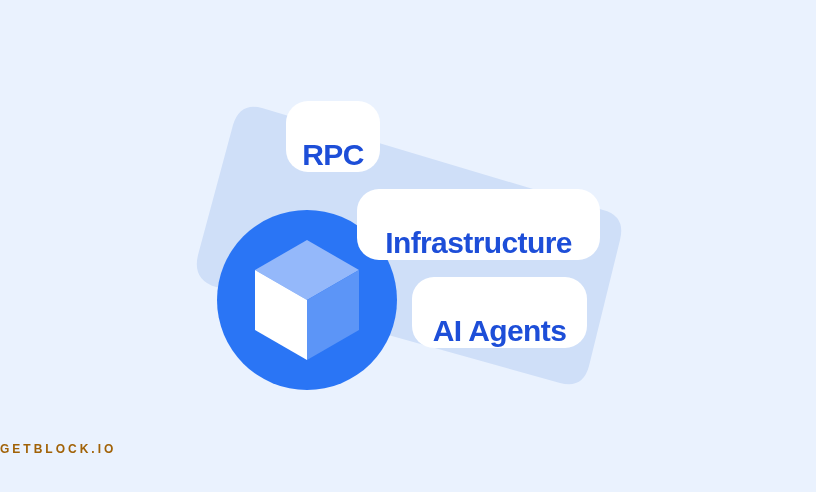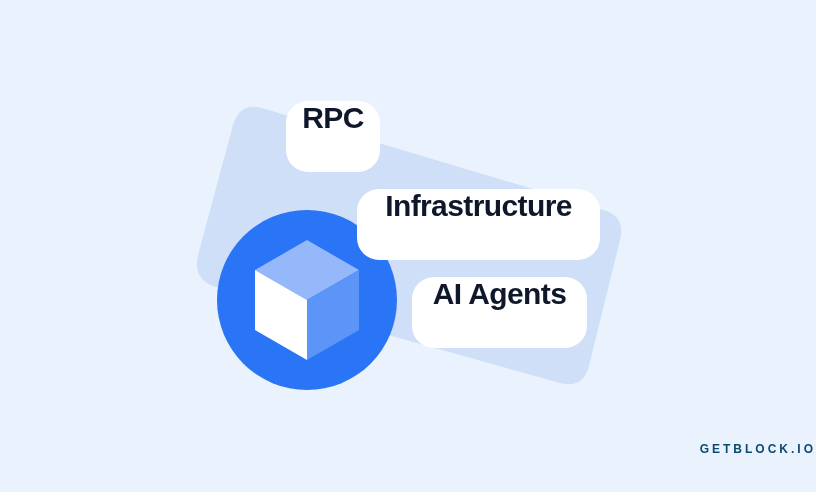--- a/index.html
+++ b/index.html
@@ -8,31 +8,31 @@
       background: #eaf2fe;
       position: relative;
       font-family: "Liberation Sans", "DejaVu Sans", sans-serif;
     }
     .stage { position: absolute; left: 0; top: 0; width: 816px; height: 492px; }
     .back-card { position: absolute; left: 0; top: 0; }
     .logo-circle { position: absolute; left: 217px; top: 210px; width: 180px; height: 180px; border-radius: 50%; background: #2a75f5; }
     .cube { position: absolute; left: 0; top: 0; }
     .pill {
       position: absolute; background: #ffffff; border-radius: 22px;
-      display: flex; align-items: flex-start; justify-content: center;
-      color: #0f172a; font-weight: 700; font-size: 30px; letter-spacing: -0.6px;
+      display: flex; align-items: flex-end; justify-content: center;
+      color: #1d4ed8; font-weight: 700; font-size: 30px; letter-spacing: -0.6px;
       box-sizing: border-box;
     }
     .pill-rpc { left: 286px; top: 101px; width: 94px; height: 71px; }
     .pill-node { left: 396px; top: 101px; width: 112px; height: 71px; }
     .pill-infra { left: 357px; top: 189px; width: 243px; height: 71px; }
     .pill-ai { left: 412px; top: 277px; width: 175px; height: 71px; }
     .footer {
-      position: absolute; left: 0; width: 816px; top: 442px; text-align: right;
-      font-size: 12px; font-weight: 700; letter-spacing: 3px; color: #0c4a6e;
+      position: absolute; left: 0; width: 816px; top: 442px; text-align: left;
+      font-size: 12px; font-weight: 700; letter-spacing: 3px; color: #a16207;
     }
   </style>
 </head>
 <body>
 
 <div class="stage">
   <svg class="back-card" width="816" height="492" viewBox="0 0 816 492">
     <path d="M262 108 Q240 102 233 125 L198 255 Q192 280 216 287 L560 383 Q583 389 589 366 L620 240 Q626 216 603 210 Z" fill="#cfdff8"></path>
   </svg>
 

